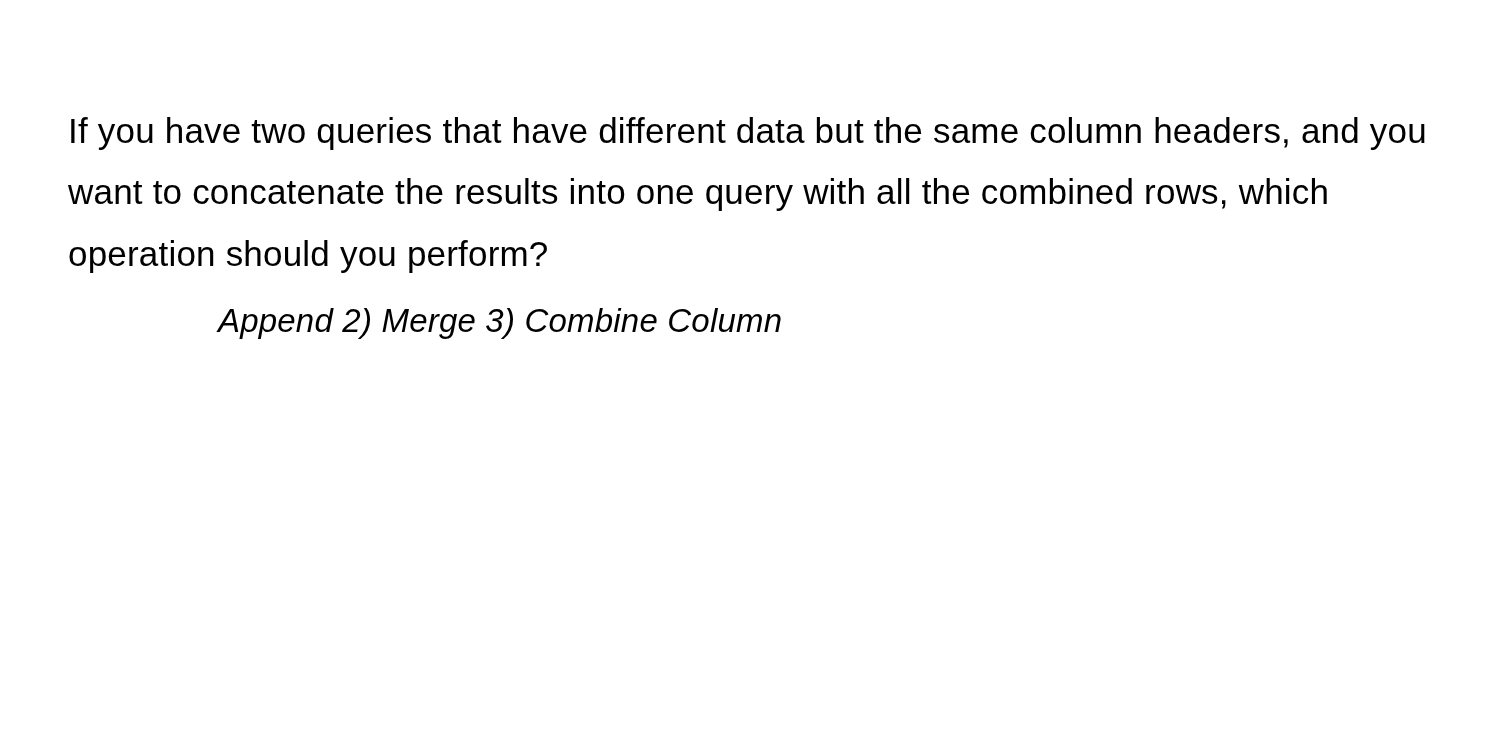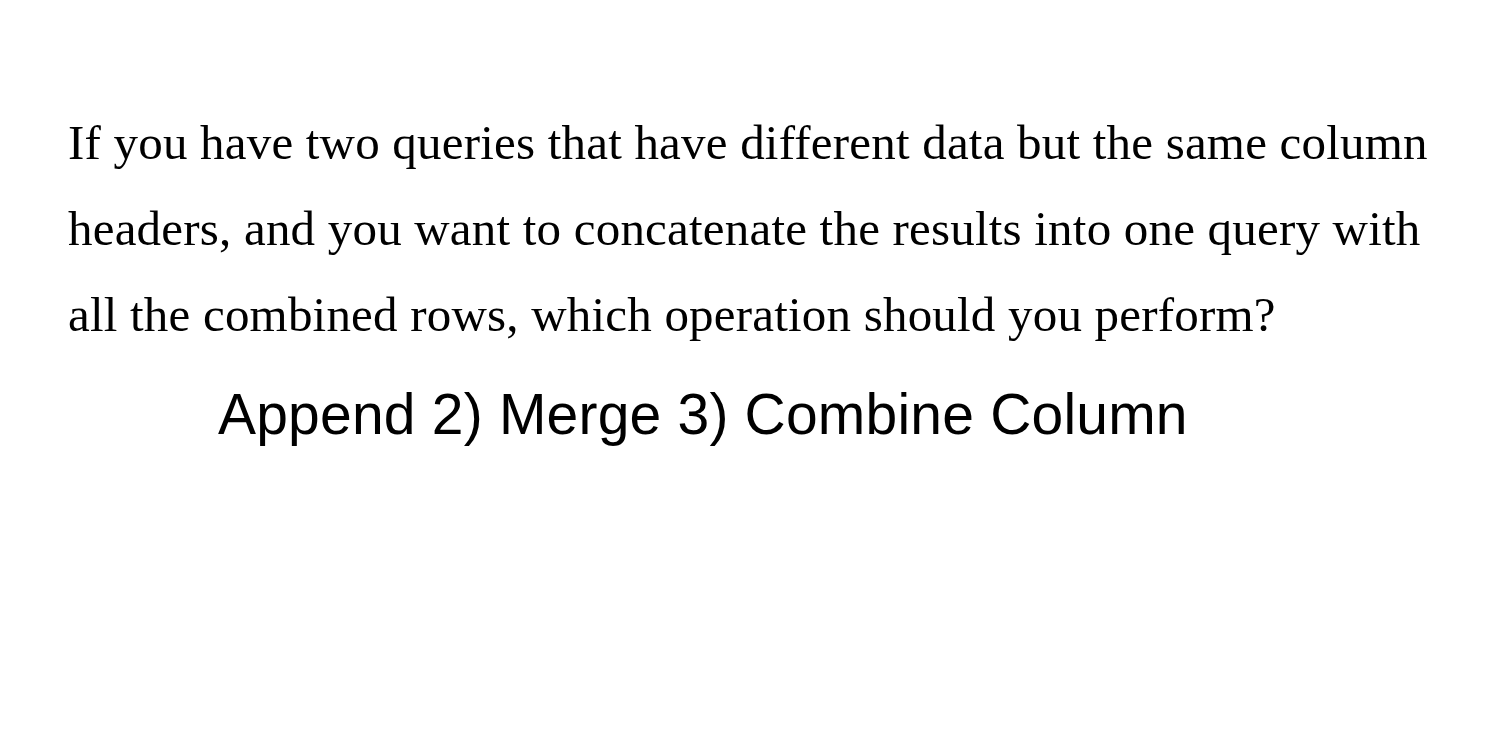--- a/index.html
+++ b/index.html
@@ -9,32 +9,32 @@
     }
     body {
       width: 1500px;
       height: 744px;
       background: #ffffff;
       font-family: -apple-system, BlinkMacSystemFont, "Segoe UI", Helvetica, Arial, sans-serif;
       color: #000000;
       padding: 100px 68px 60px 68px;
     }
     .question {
-      font-size: 49px;
+      font-size: 35px;
       line-height: 1.75;
       font-weight: 400;
       letter-spacing: 0.2px;
-      font-family: Liberation Serif, serif;
     }
     .options {
-      font-size: 57px;
+      font-size: 33px;
       line-height: 1.75;
       font-weight: 400;
       letter-spacing: 0.2px;
       padding-left: 150px;
       margin-top: 8px;
+      font-style: italic;
     }
   </style>
 </head>
 <body>
 
 <div class="question">If you have two queries that have different data but the same column headers, and you want to concatenate the results into one query with all the combined rows, which operation should you perform?</div>
 <div class="options">Append 2) Merge 3) Combine Column</div>
 
 </body></html>

